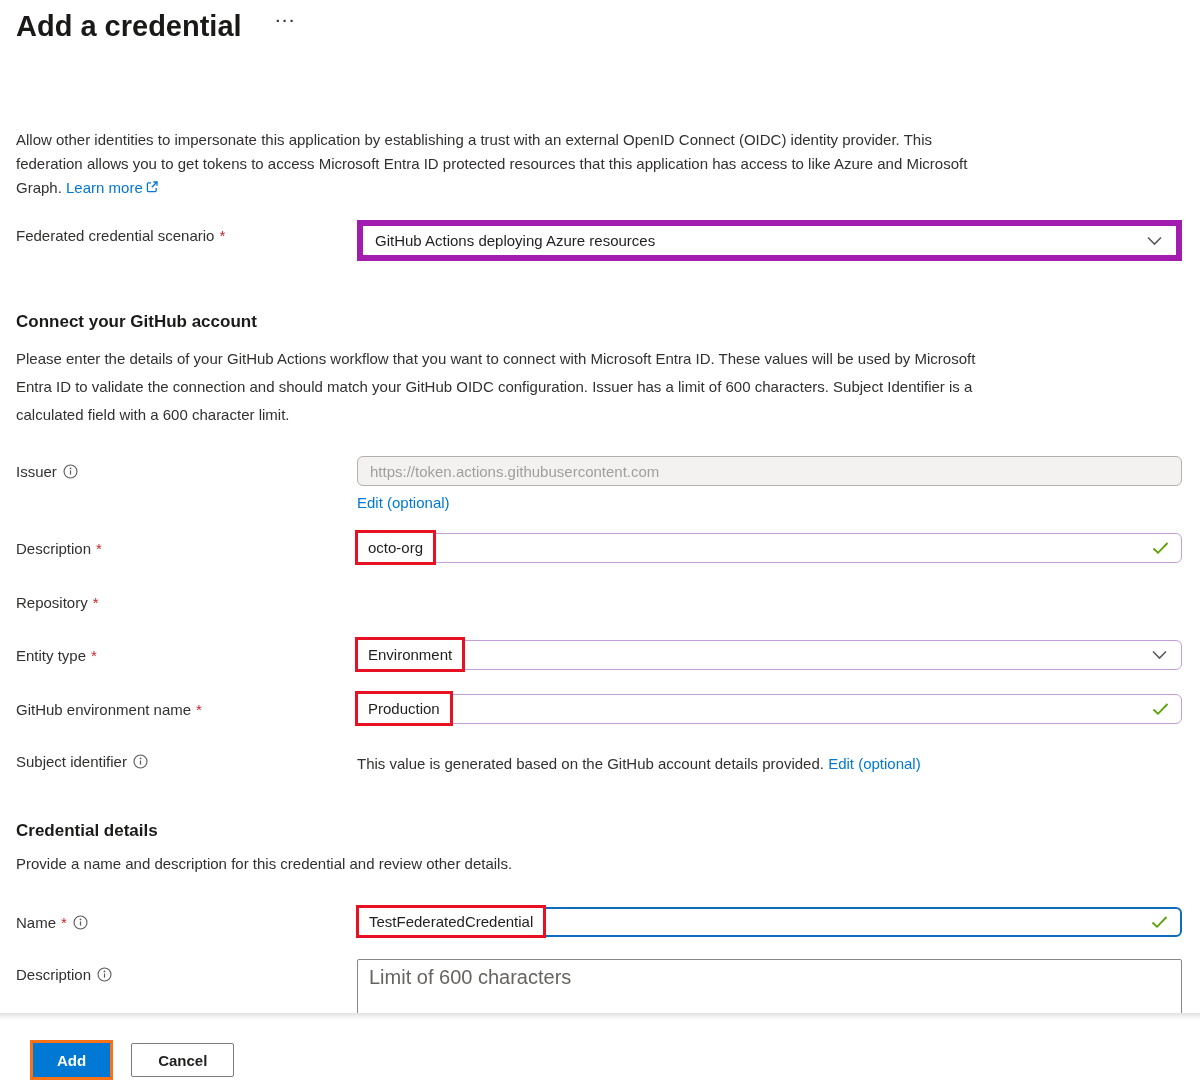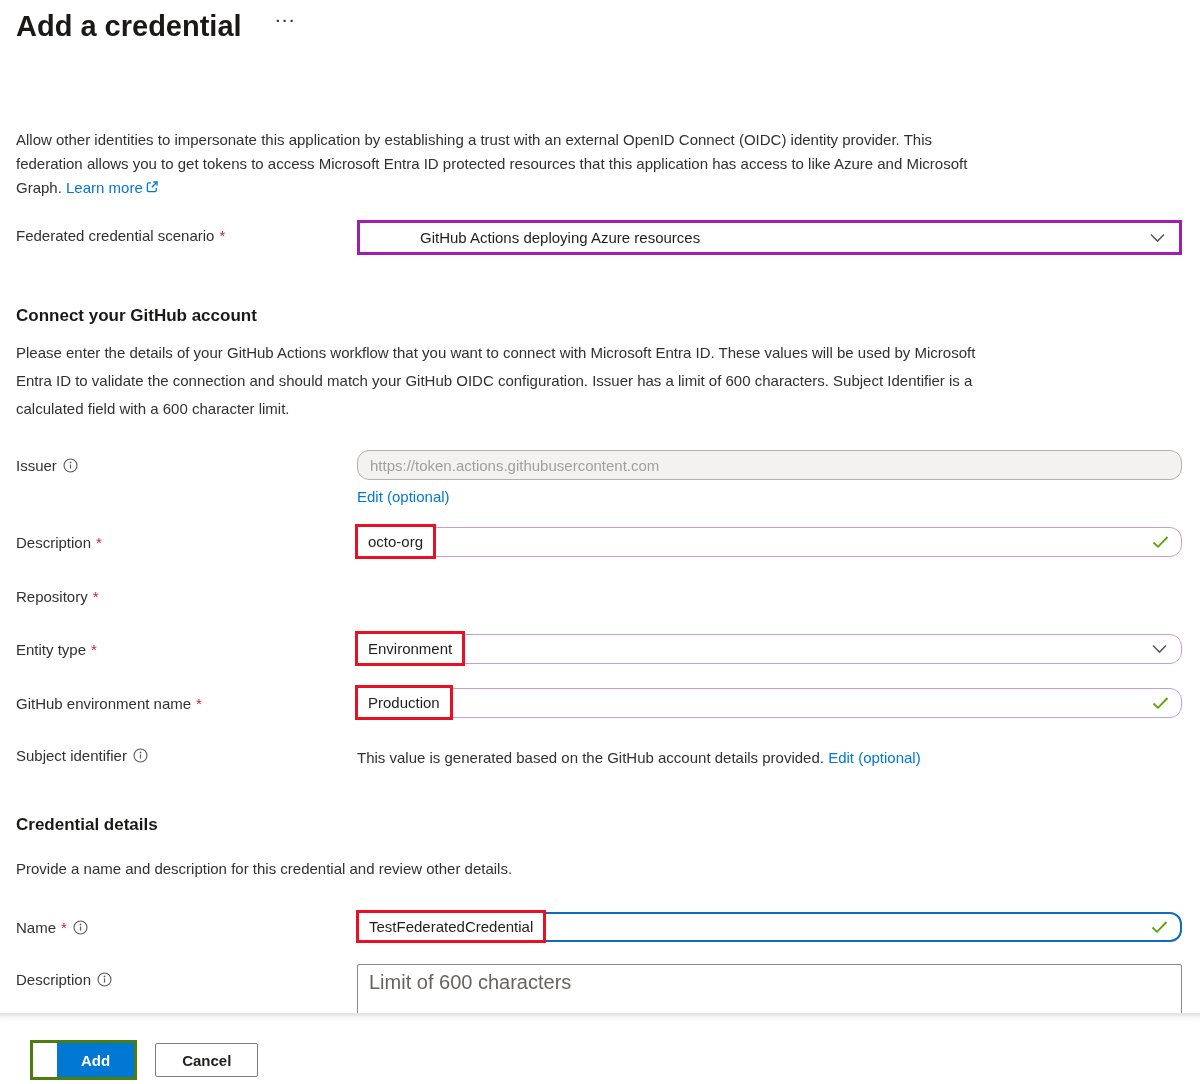--- a/index.html
+++ b/index.html
@@ -24,50 +24,50 @@
   .form-row { display: flex; }
   .form-label {
     flex: 0 0 341px; width: 341px; height: 30px;
     display: flex; align-items: center; gap: 6px; color: #323130;
   }
   .req { color: #c2272d; margin-left: -1px; }
   .form-field { flex: 1; position: relative; }
 
   .textbox {
     position: relative; height: 30px; background: #fff;
-    border: 1px solid #8a8886; border-radius: 12px;
+    border: 1px solid #8a8886; border-radius: 6px;
     display: flex; align-items: center; padding: 0 12px; color: #201f1e;
   }
   .textbox.disabled { background: #f3f2f1; border-color: #b3b0ad; color: #a19f9d; }
   .textbox.purple { border: 1.5px solid #c39fd9; }
   .textbox.focus-blue { border: 2px solid #0f6cbd; }
 
   .anno-value {
     position: absolute; left: -3px; top: -4px; bottom: -3px;
     border: 3px solid #e81123; background: #fff;
     display: flex; align-items: center; padding: 0 10px; color: #201f1e; white-space: nowrap;
   }
   .check { position: absolute; right: 12px; top: 50%; transform: translateY(-50%); }
   .chev  { position: absolute; right: 14px; top: 50%; transform: translateY(-50%); }
 
-  .anno-box { border: 3px solid #a21caf; padding-left: 48px; }
+  .anno-box { border: 6px solid #a21caf; }
   .dropdown-plain {
     position: relative; height: 29px; background: #fff;
     display: flex; align-items: center; padding: 0 12px; color: #201f1e;
   }
 
   .edit-link { display: inline-block; margin-top: 8px; }
   .helper { margin-top: 8px; line-height: 20px; color: #323130; }
 
   h2 { font-size: 17px; font-weight: 700; color: #1b1a19; line-height: 21px; }
   .h2-github { margin-top: 50px; }
   .para-github { margin-top: 13px; line-height: 28px; }
   .para-github .block { display: block; }
   .h2-cred { margin-top: 44px; }
-  .para-cred { margin-top: 24px; line-height: 19px; }
+  .para-cred { margin-top: 13px; line-height: 19px; }
 
   .row-scenario { margin-top: 20px; text-align: center; }
   .row-issuer   { margin-top: 27px; }
   .row-org      { margin-top: 22px; }
   .row-repo     { margin-top: 24px; }
   .row-entity   { margin-top: 23px; }
   .row-env      { margin-top: 24px; }
   .row-subject  { margin-top: 22px; }
   .row-name     { margin-top: 34px; }
   .row-desc     { margin-top: 22px; }
@@ -78,21 +78,21 @@
     padding: 6px 11px; font-family: Liberation Sans, sans-serif;
     font-size: 20px; color: #201f1e;
   }
   .desc-area::placeholder { color: #666461; opacity: 1; }
 
   .footer {
     height: 71px; border-top: 1px solid #e3e3e3;
     box-shadow: inset 0 7px 7px -7px rgba(0,0,0,0.22);
     display: flex; align-items: flex-start; padding: 26px 0 0 30px; gap: 18px;
   }
-  .add-wrap { border: 3px solid #4d7c0f; padding-left: 24px; }
+  .add-wrap { border: 3px solid #f97316; }
   .btn-add {
     height: 34px; min-width: 74px; padding: 0 24px;
     background: #0078d4; color: #fff; border: none;
     font-family: "Liberation Sans", sans-serif; font-size: 15px; font-weight: 700; cursor: pointer;
   }
   .btn-cancel {
     height: 34px; padding: 0 26px; margin-top: 3px;
     background: #fff; color: #201f1e; border: 1px solid #7e7c7a; border-radius: 2px;
     font-family: "Liberation Sans", sans-serif; font-size: 15px; font-weight: 600; cursor: pointer;
   }

